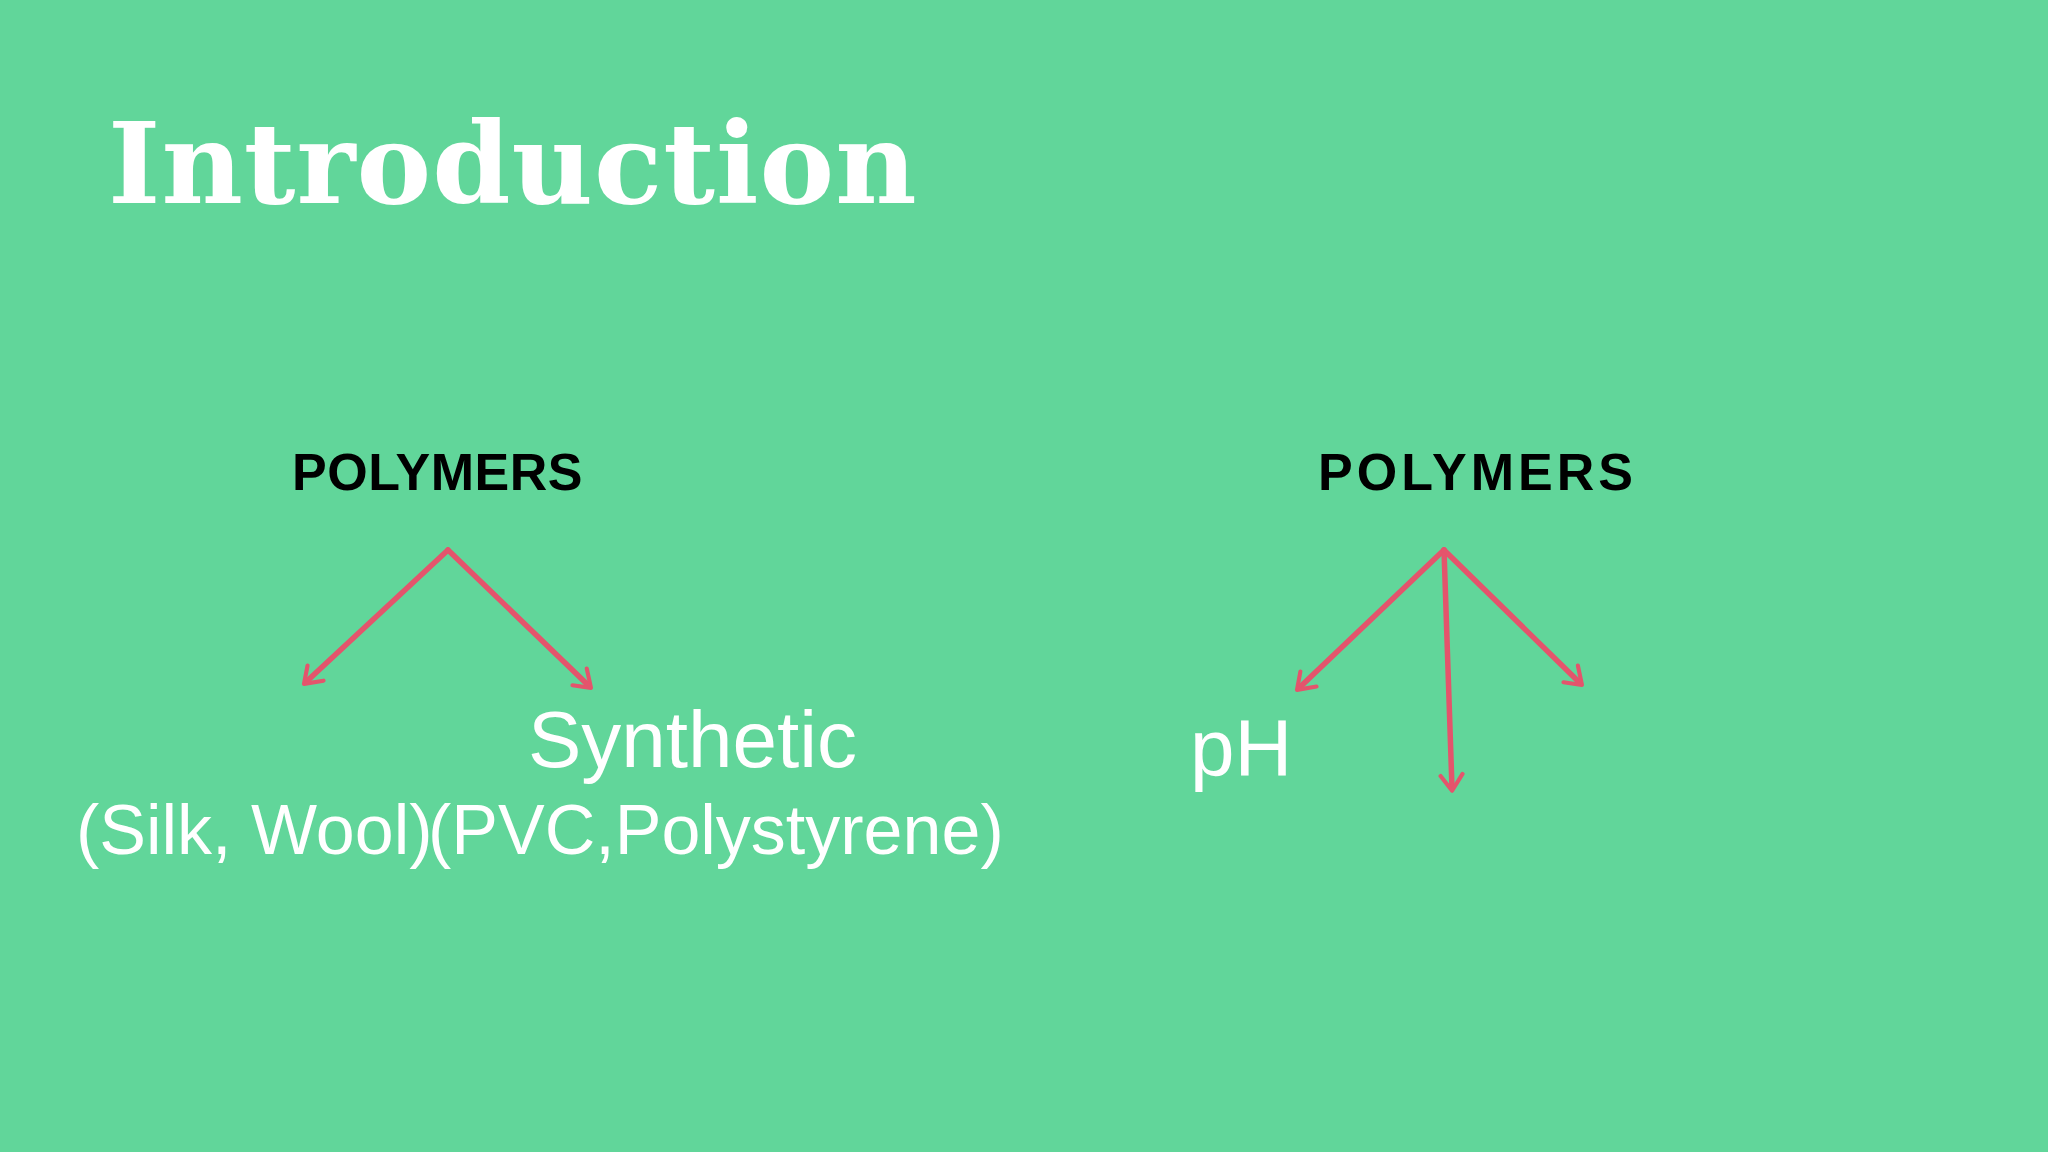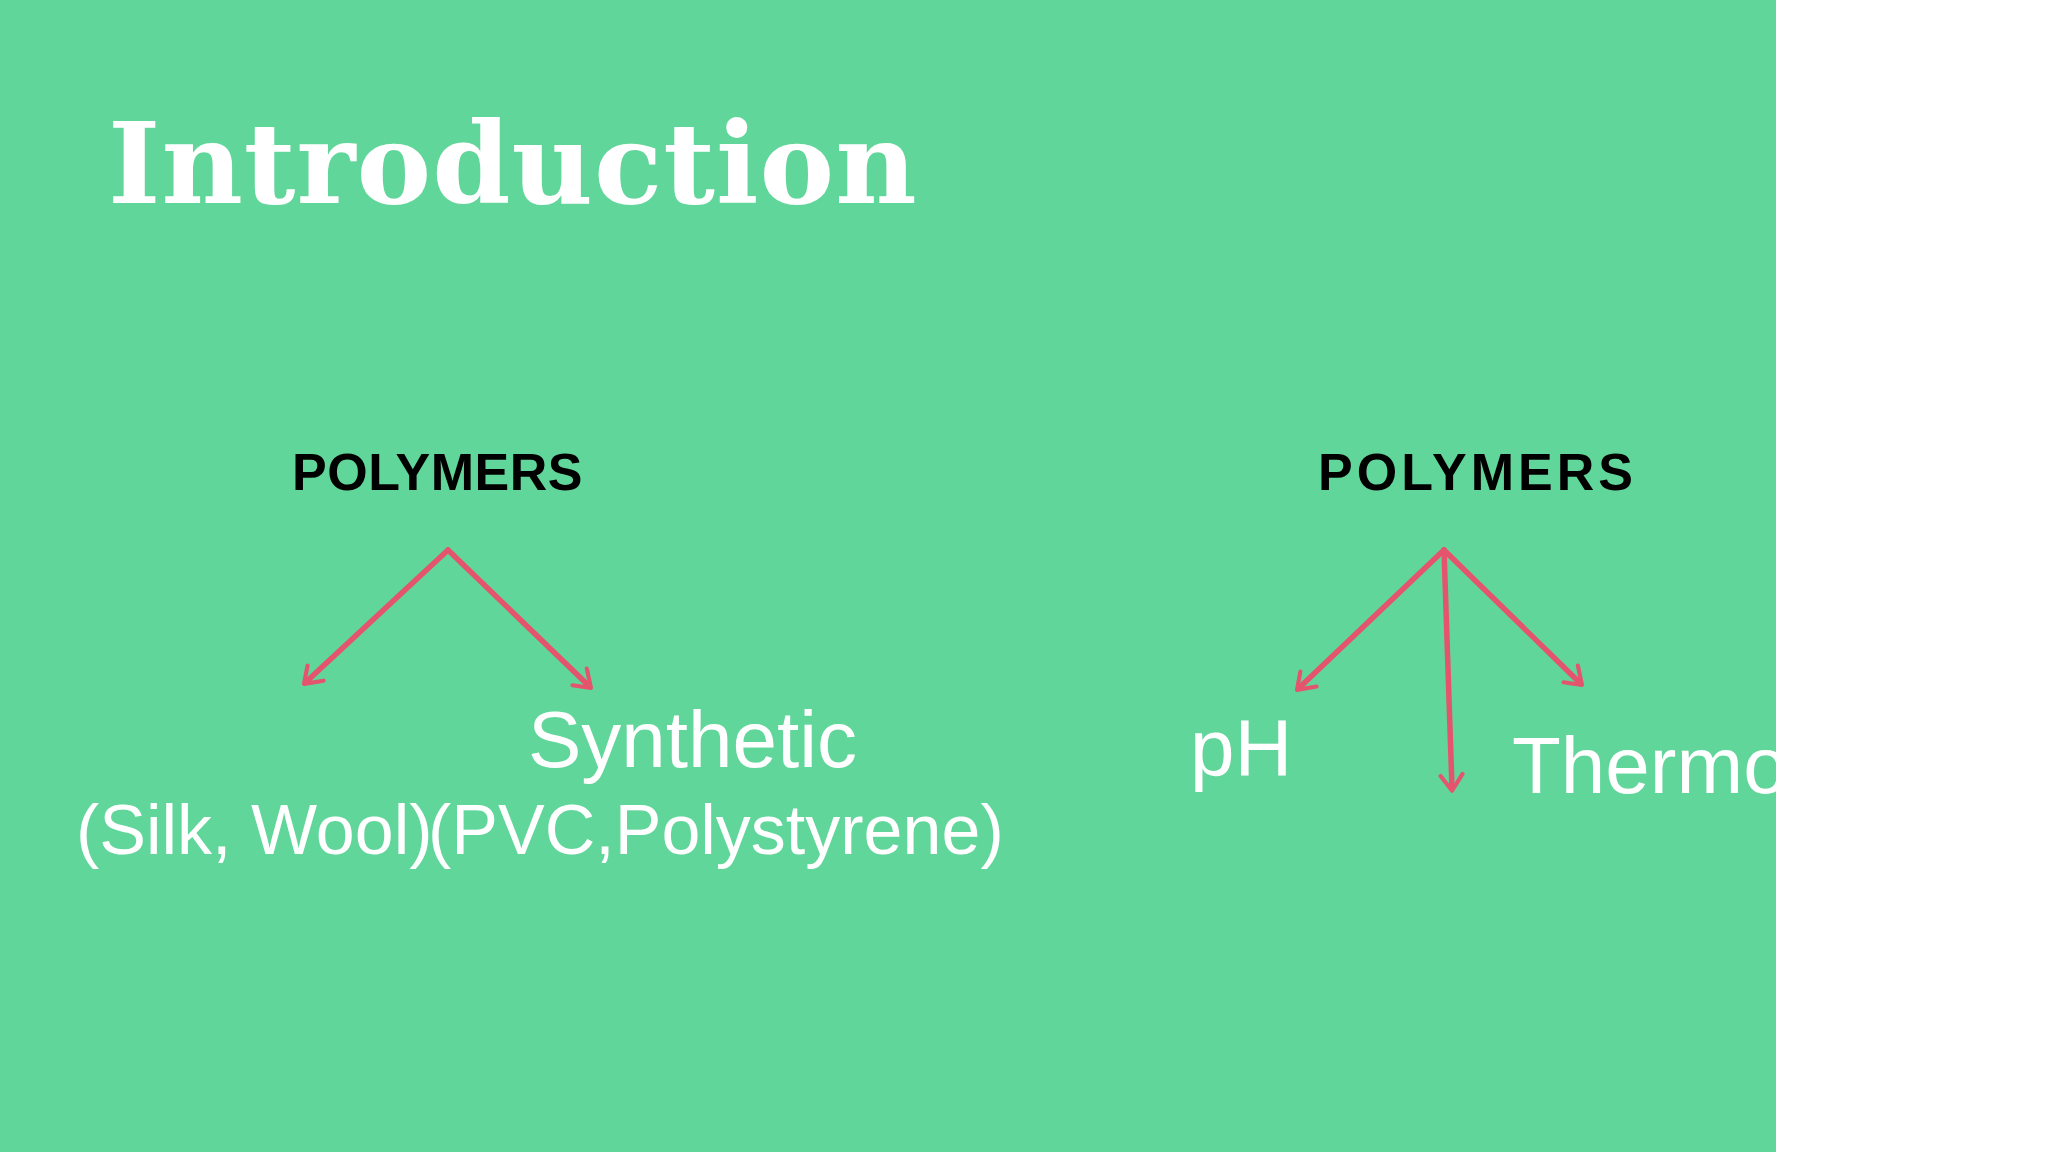--- a/index.html
+++ b/index.html
@@ -1,20 +1,20 @@
 <!DOCTYPE html>
 <html><head>
 <meta charset="utf-8">
 <style>
   html, body { margin: 0; padding: 0; }
   body { width: 2048px; height: 1152px; overflow: hidden; }
 
   .slide {
     position: relative;
-    width: 1776px;
+    width: 2048px;
     height: 1152px;
     background: #61d69a;
     font-family: "Liberation Sans", sans-serif;
     color: #ffffff;
   }
 
   .page-title {
     position: absolute;
     left: 108px;
     top: 100px;
@@ -82,21 +82,20 @@
   <div class="tree-heading heading-polymers">POLYMERS</div>
 
   <div class="node-detail detail-natural">(Silk, Wool)</div>
 
   <div class="node-label label-synthetic">Synthetic</div>
   <div class="node-detail detail-synthetic">(PVC,Polystyrene)</div>
 
   <div class="tree-heading heading-stimuli">POLYMERS</div>
 
   <div class="node-label label-ph">pH</div>
-  <div class="node-label label-thermo">Thermo</div>
 
   <svg class="arrows-layer" viewBox="0 0 2048 1152" xmlns="http://www.w3.org/2000/svg">
     <defs>
       <marker id="arrowhead" viewBox="0 0 20 20" refX="14" refY="10" markerWidth="5" markerHeight="5" orient="auto" markerUnits="strokeWidth">
         <path class="arrow-stroke" d="M4 2 L16 10 L5 18" fill="none" stroke="#e4546c" stroke-width="3" stroke-linecap="round" stroke-linejoin="round"></path>
       </marker>
     </defs>
 
     <g>
       <line class="arrow-stroke" x1="448" y1="550" x2="306" y2="682" stroke="#e4546c" stroke-width="5.5" stroke-linecap="round" marker-end="url(#arrowhead)"></line>

